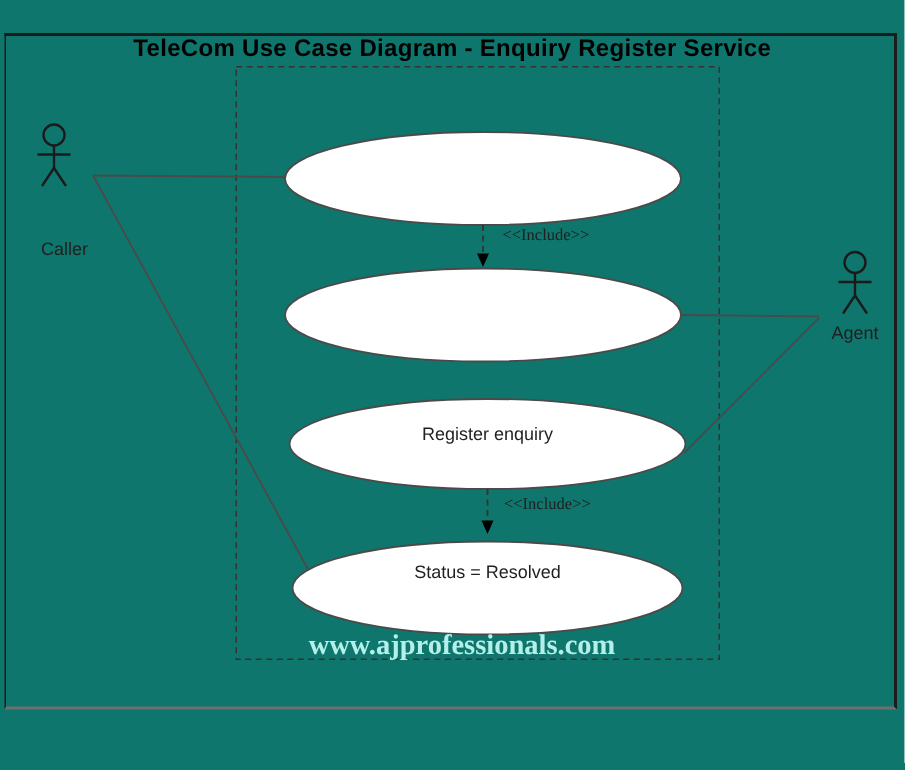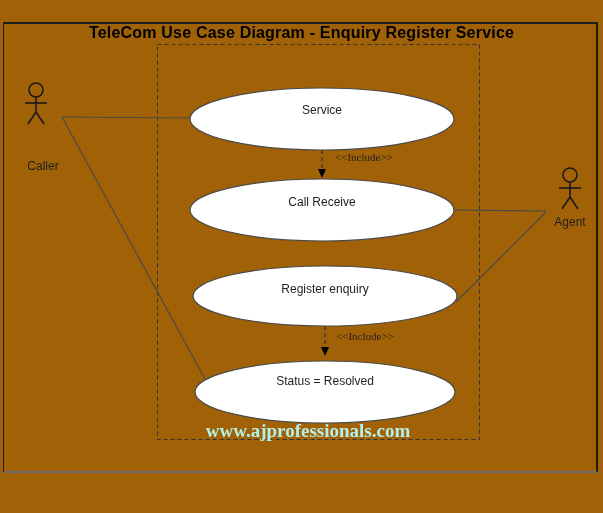--- a/index.html
+++ b/index.html
@@ -2,21 +2,21 @@
 <html><head>
 <meta charset="utf-8">
 <style>
   * { margin: 0; padding: 0; box-sizing: border-box; }
   html, body { background: #ffffff; }
   body { font-family: "Liberation Sans", sans-serif; }
   .canvas {
     position: relative;
     width: 603px;
     height: 513px;
-    background: #a16207;
+    background: #0f766e;
     overflow: hidden;
   }
   .outer-border {
     position: absolute;
     left: 3px; top: 22px;
     width: 595px; height: 451px;
     border-top: 2px solid #1c1c1c;
     border-left: 1px solid #1c1c1c;
     border-right: 2px solid #1c1c1c;
     border-bottom: 2px solid #6e6e6e;
@@ -107,22 +107,20 @@
 
     <g stroke="#1a1a1a" stroke-width="1.6" fill="none">
       <circle cx="570" cy="175" r="7"></circle>
       <line x1="570" y1="182" x2="570" y2="197"></line>
       <line x1="559" y1="188" x2="581" y2="188"></line>
       <line x1="570" y1="197" x2="562" y2="209"></line>
       <line x1="570" y1="197" x2="578" y2="209"></line>
     </g>
   </svg>
 
-  <div class="label uc-label" style="left:212px; top:103px;">Service</div>
-  <div class="label uc-label" style="left:212px; top:195px;">Call Receive</div>
   <div class="label uc-label" style="left:215px; top:282px;">Register enquiry</div>
   <div class="label uc-label" style="left:215px; top:374px;">Status = Resolved</div>
 
   <div class="include-label" style="left:335px; top:151px;">&lt;&lt;Include&gt;&gt;</div>
   <div class="include-label" style="left:336px; top:330px;">&lt;&lt;Include&gt;&gt;</div>
 
   <div class="label actor-label" style="left:8px; top:132px;margin-top:27px;">Caller</div>
   <div class="label actor-label" style="left:535px; top:215px;">Agent</div>
 
   <div class="watermark-line" style="top:420px;">www.ajprofessionals.com</div>

